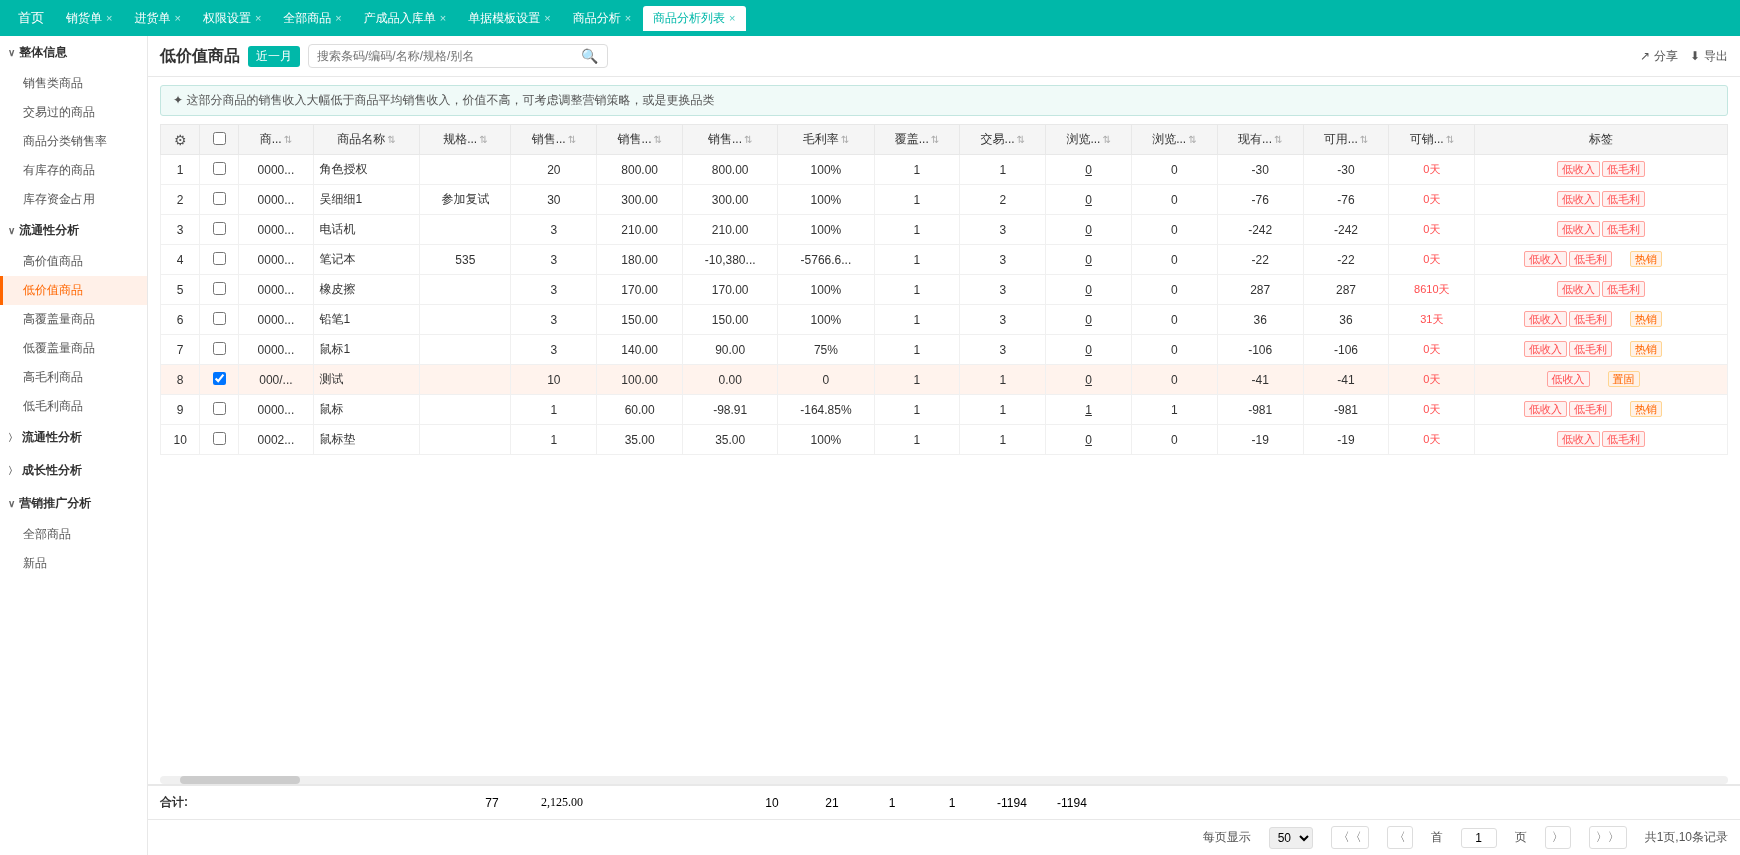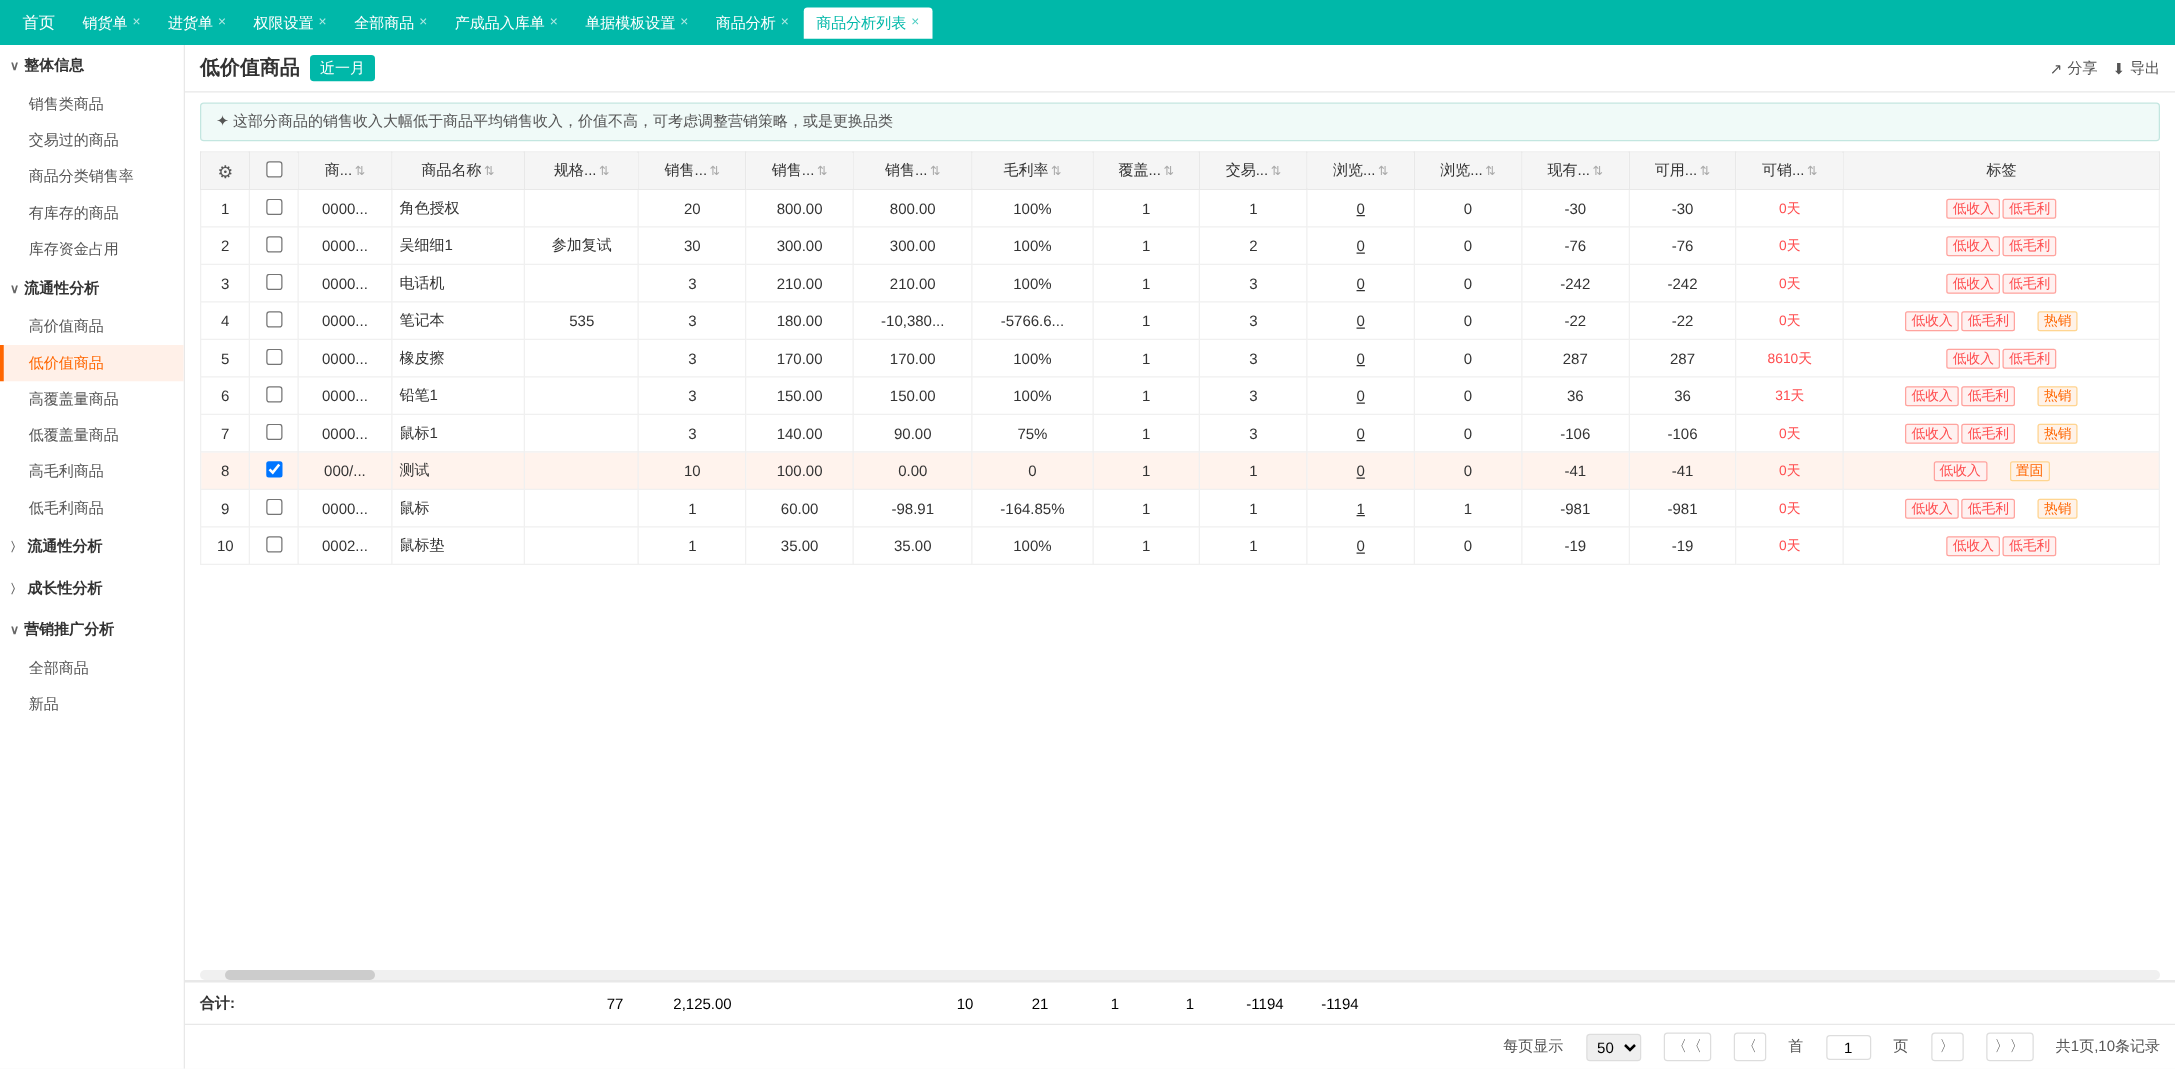--- a/index.html
+++ b/index.html
@@ -319,20 +319,24 @@
     </div>
     <div class="sidebar-item">全部商品</div>
     <div class="sidebar-item">新品</div>
   </div>
 
   <div class="content-area">
 
     <div class="content-header">
       <span class="content-title">低价值商品</span>
       <span class="filter-tag">近一月</span>
+      <div class="search-box">
+        <input type="text" placeholder="搜索条码/编码/名称/规格/别名" style="">
+        <span class="search-icon">🔍</span>
+      </div>
       <div class="header-actions">
         <div class="action-btn">
           <span>↗</span>
           <span>分享</span>
         </div>
         <div class="action-btn">
           <span>⬇</span>
           <span>导出</span>
         </div>
       </div>
@@ -633,21 +637,21 @@
 
     <div class="scrollbar-area">
       <div class="scrollbar-thumb"></div>
     </div>
 
     <div class="footer-bar">
       <span class="footer-label">合计:</span>
       <div style="display:flex; gap:0; align-items:center; flex:1;">
         <div style="width:250px;"></div>
         <div style="width:60px; text-align:center;">77</div>
-        <div style="width:80px; text-align:center;">2,125.00</div>
+        <div style="width:80px; text-align:center;font-family:Liberation Serif, serif;">2,125.00</div>
         <div style="width:80px; text-align:center;"></div>
         <div style="width:60px; text-align:center;"></div>
         <div style="width:60px; text-align:center;">10</div>
         <div style="width:60px; text-align:center;">21</div>
         <div style="width:60px; text-align:center;">1</div>
         <div style="width:60px; text-align:center;">1</div>
         <div style="width:60px; text-align:center;">-1194</div>
         <div style="width:60px; text-align:center;">-1194</div>
       </div>
     </div>

